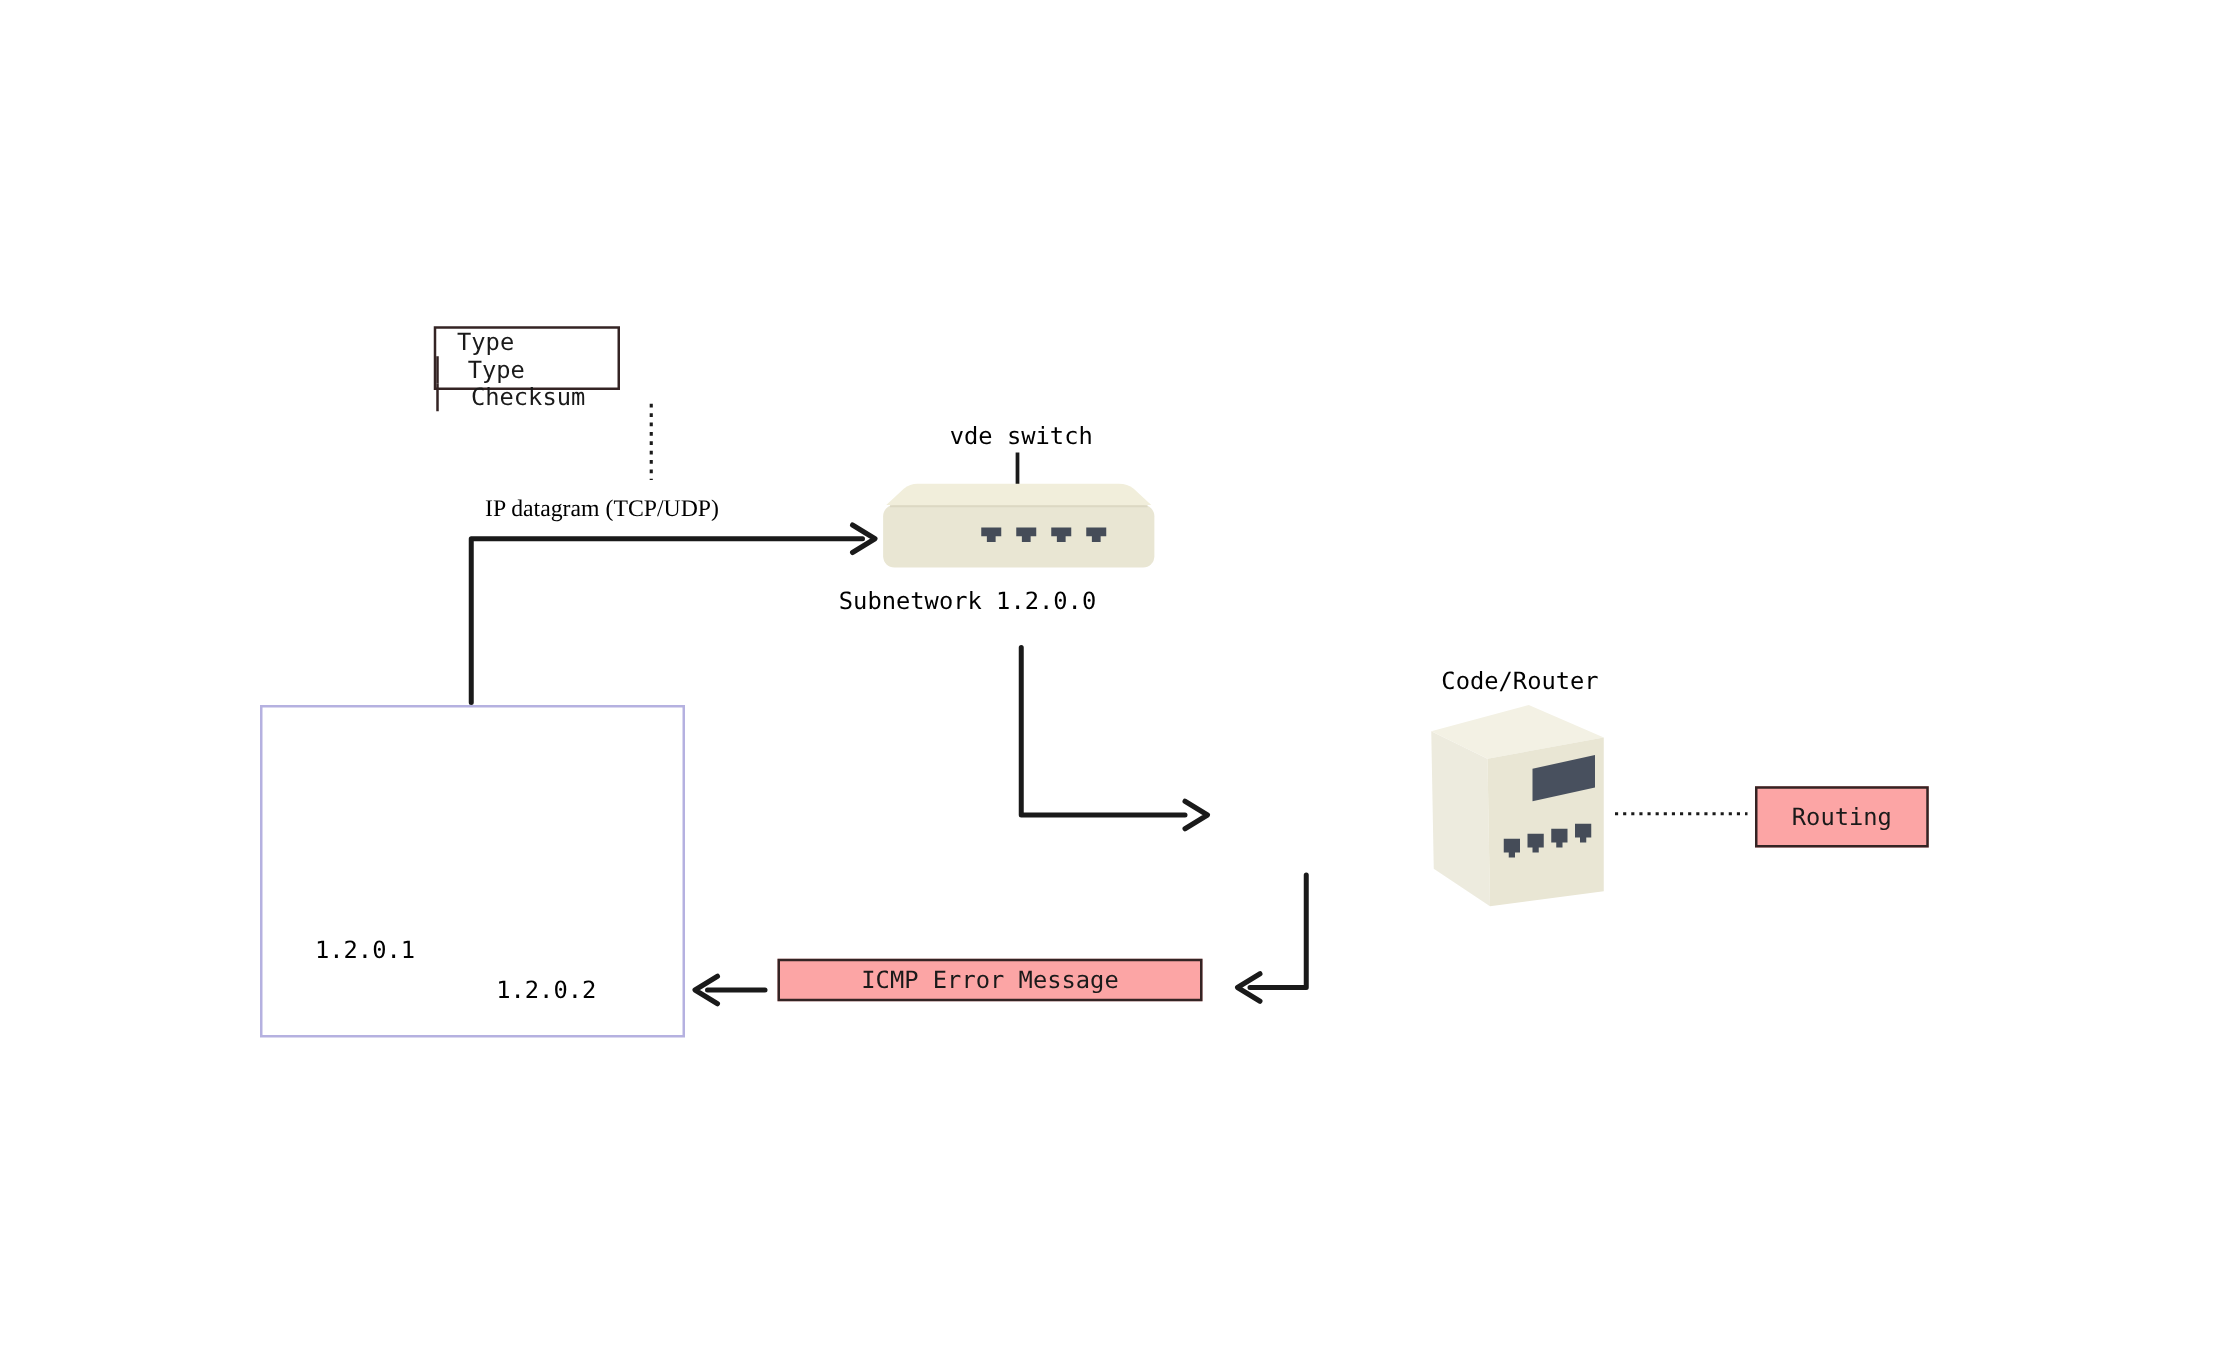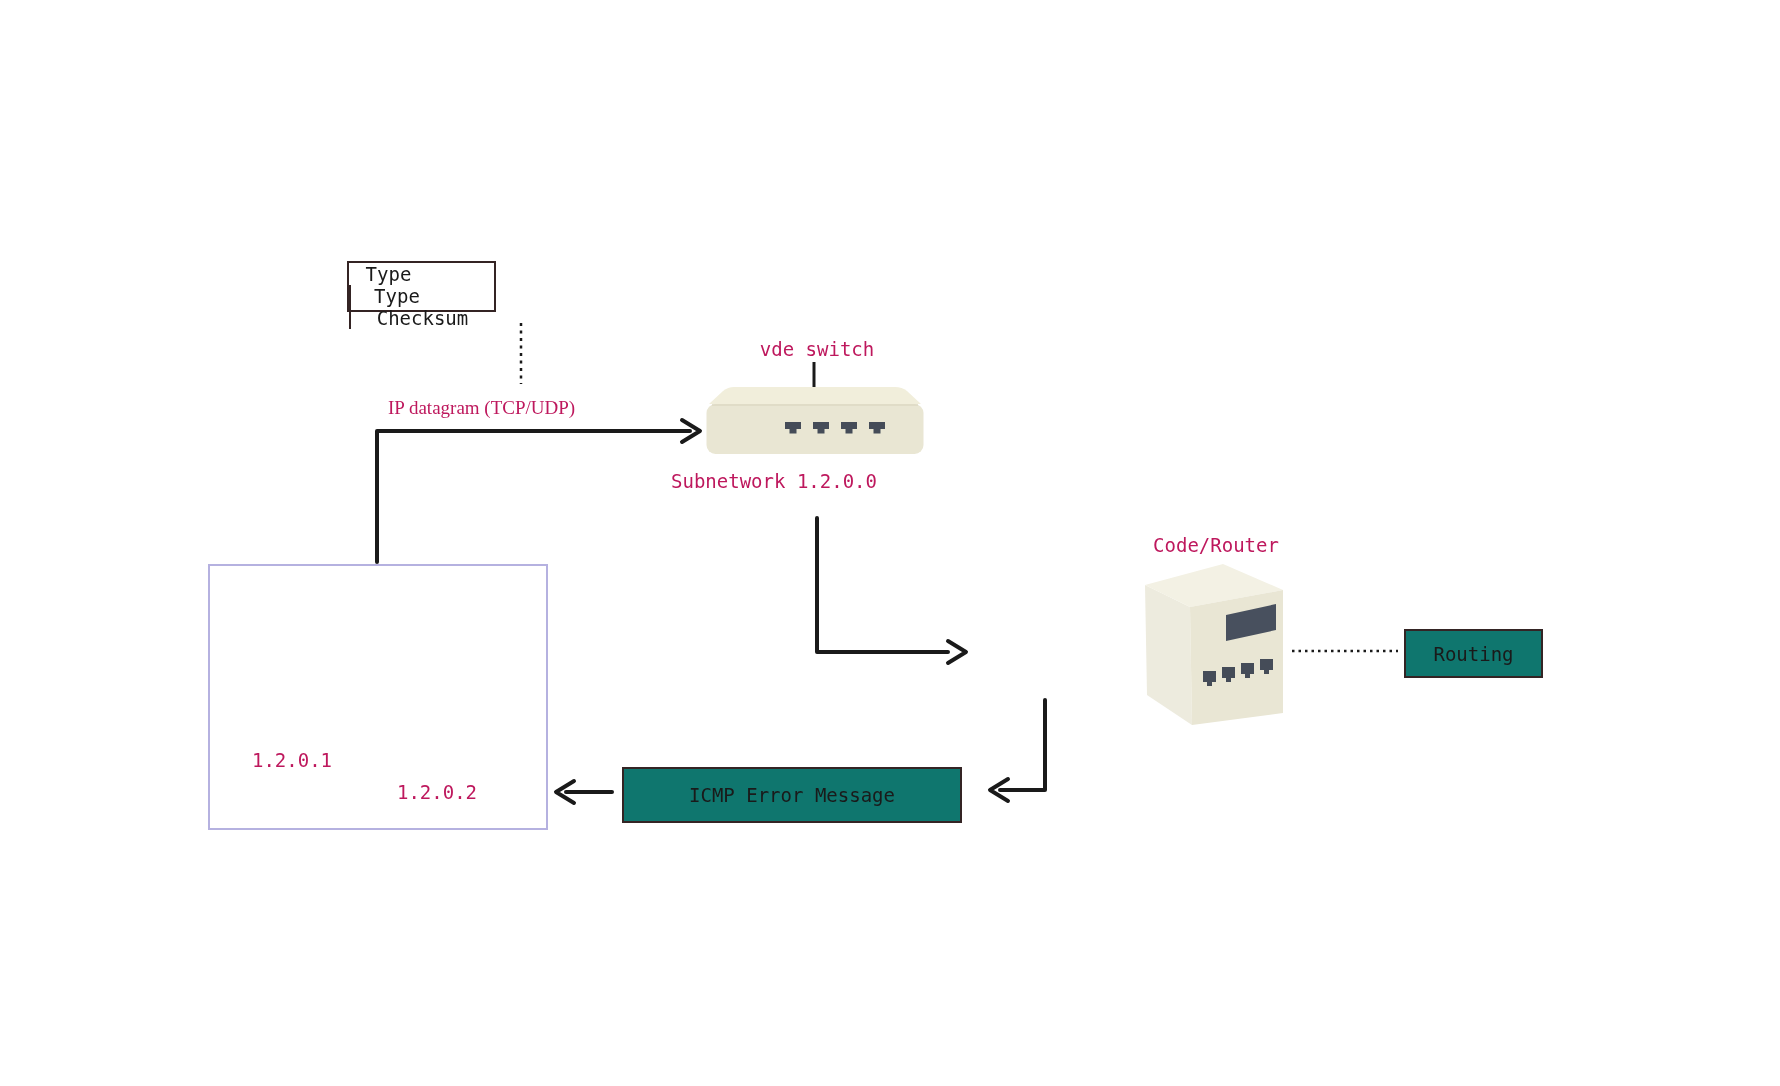--- a/index.html
+++ b/index.html
@@ -3,42 +3,42 @@
 <meta charset="utf-8">
 <style>
   html,body{margin:0;padding:0;background:#ffffff;}
   body{
     width:1780px;height:1086px;position:relative;overflow:hidden;
     font-family:"DejaVu Sans Mono","Liberation Mono",monospace;
     color:#1a1a1a;
   }
   .canvas{position:absolute;left:0;top:0;width:1780px;height:1086px;}
   svg.layer{position:absolute;left:0;top:0;}
-  .lbl{position:absolute;font-size:19px;line-height:24px;white-space:pre;color:#be185d;}
+  .lbl{position:absolute;font-size:19px;line-height:24px;white-space:pre;color:#000000;}
   .ctr{transform:translateX(-50%);}
   
   .ptable{
     position:absolute;left:347px;top:261px;height:51px;display:flex;
     border:2.5px solid #342424;background:#ffffff;box-sizing:border-box;flex-direction:column;
   }
   .ptable .cell{
     display:flex;align-items:center;justify-content:center;
     font-size:19px;box-sizing:border-box;
   }
   .ptable .cell + .cell{border-left:2.5px solid #342424;}
   .cell-type{width:79px;}
   .cell-code{width:94px;}
   .cell-checksum{width:145px;}
   
   .obox{
-    position:absolute;border:2.5px solid #342424;background:#0f766e;
+    position:absolute;border:2.5px solid #342424;background:#fca5a5;
     display:flex;align-items:center;justify-content:center;
     font-size:19px;box-sizing:border-box;
   }
-  #icmp-box{left:622px;top:767px;width:340px;height:56px;}
+  #icmp-box{left:622px;top:767px;width:340px;height:34px;}
   #routing-box{left:1404px;top:629px;width:139px;height:49px;}
   
   .group-box{
     position:absolute;left:208px;top:564px;width:340px;height:266px;
     border:2px solid #b5b1e0;background:#ffffff;box-sizing:border-box;
   }
   .discard-lines div{white-space:pre;}
 </style>
 </head>
 <body>

